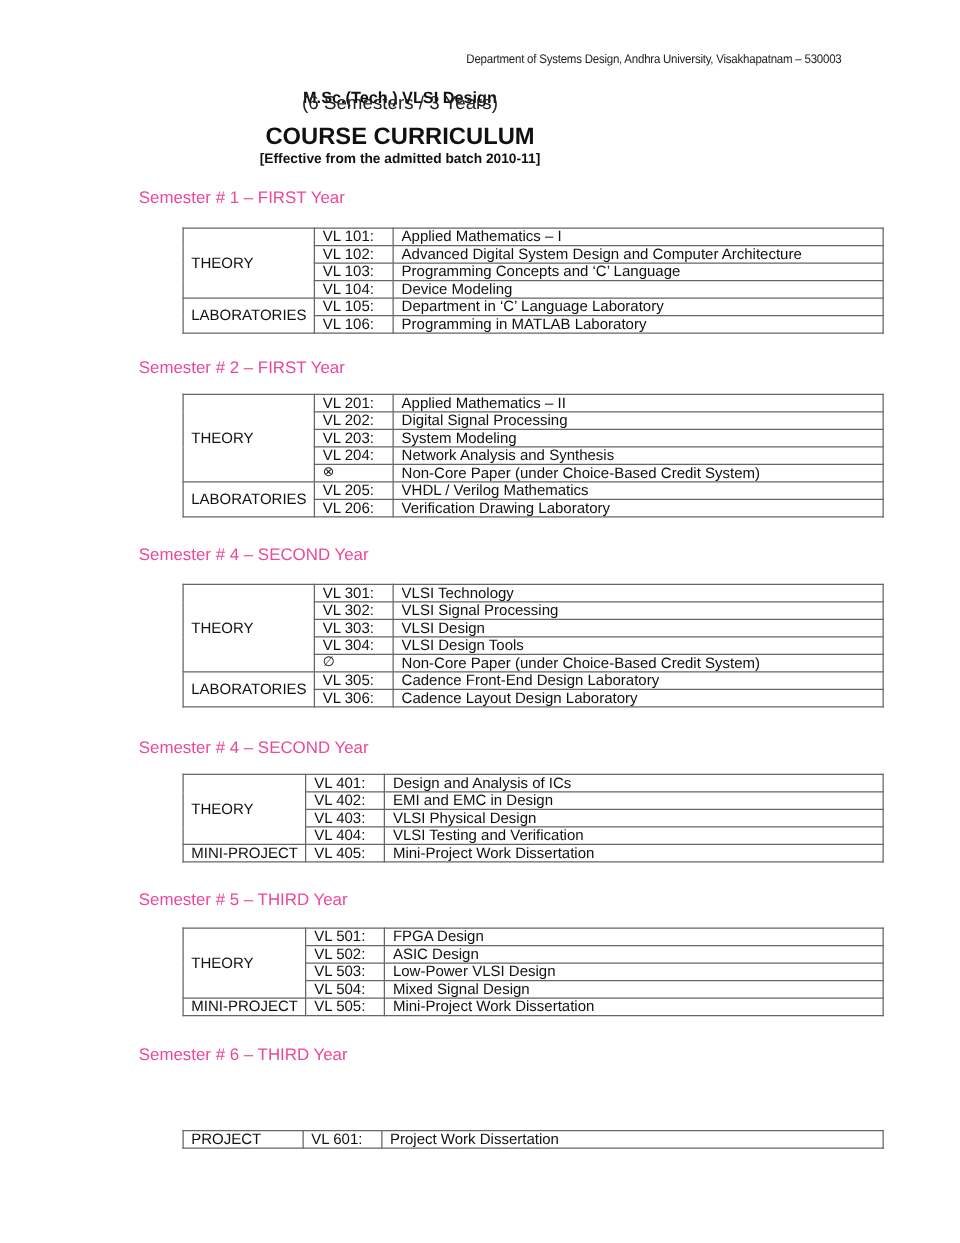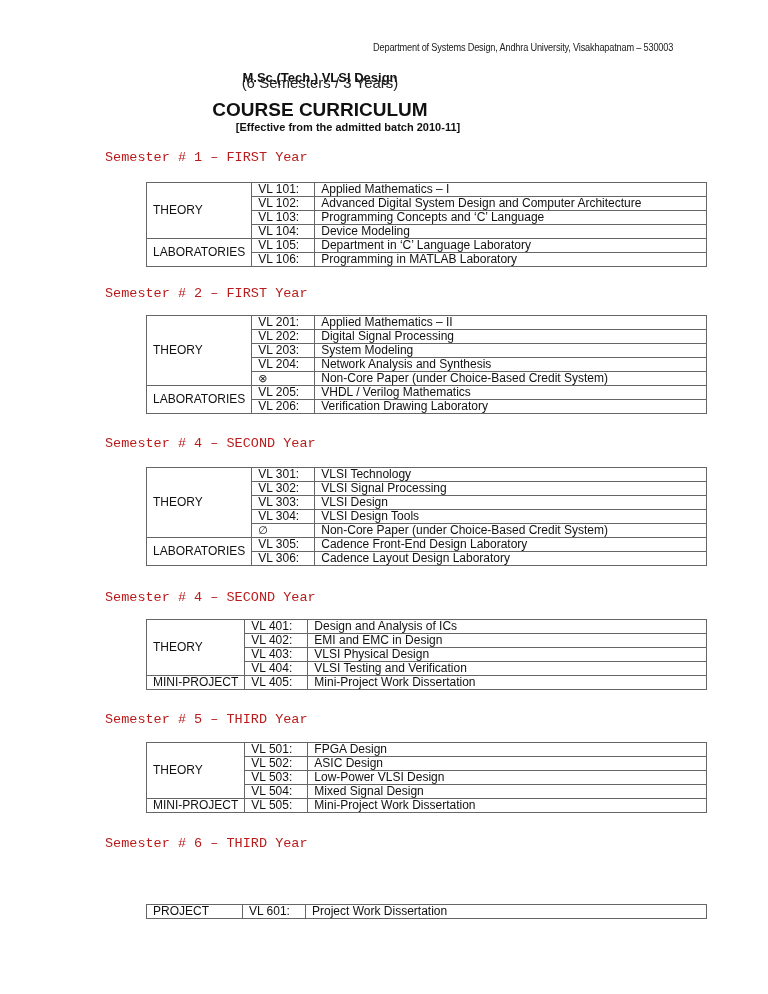--- a/index.html
+++ b/index.html
@@ -9,24 +9,24 @@
   }
   .dept {
     position: absolute; top: 42px; right: 95px;
     font-size: 10px; color: #222; letter-spacing: -0.2px;
     transform: scaleX(0.92); transform-origin: right center;
   }
   .center { position: absolute; left: 0; width: 640px; text-align: center; }
   .title1 { top: 70px; font-size: 13px; font-weight: bold; }
   .title2 { top: 74px; font-size: 15px; color: #222; }
   .title3 { top: 99px; font-size: 19px; font-weight: bold; }
-  .title4 { top: 121px; font-size: 11px; font-weight: bold; padding-left: 28px; }
+  .title4 { top: 121px; font-size: 11px; font-weight: bold; }
 
   .sem-heading {
-    position: absolute; left: 105px; font-size: 13.5px; color: #b91c1c; font-family: Liberation Mono, monospace;
+    position: absolute; left: 111px; font-size: 13.5px; color: #ec4899;
   }
   table.cur {
     position: absolute; left: 146px; width: 561px;
     border-collapse: collapse; font-size: 12px; line-height: 13px;
   }
   table.cur td {
     border: 1px solid #666; padding: 0 6px; height: 13px; vertical-align: middle;
     white-space: nowrap;
   }
   table.cur td.cat { width: 83px; }

